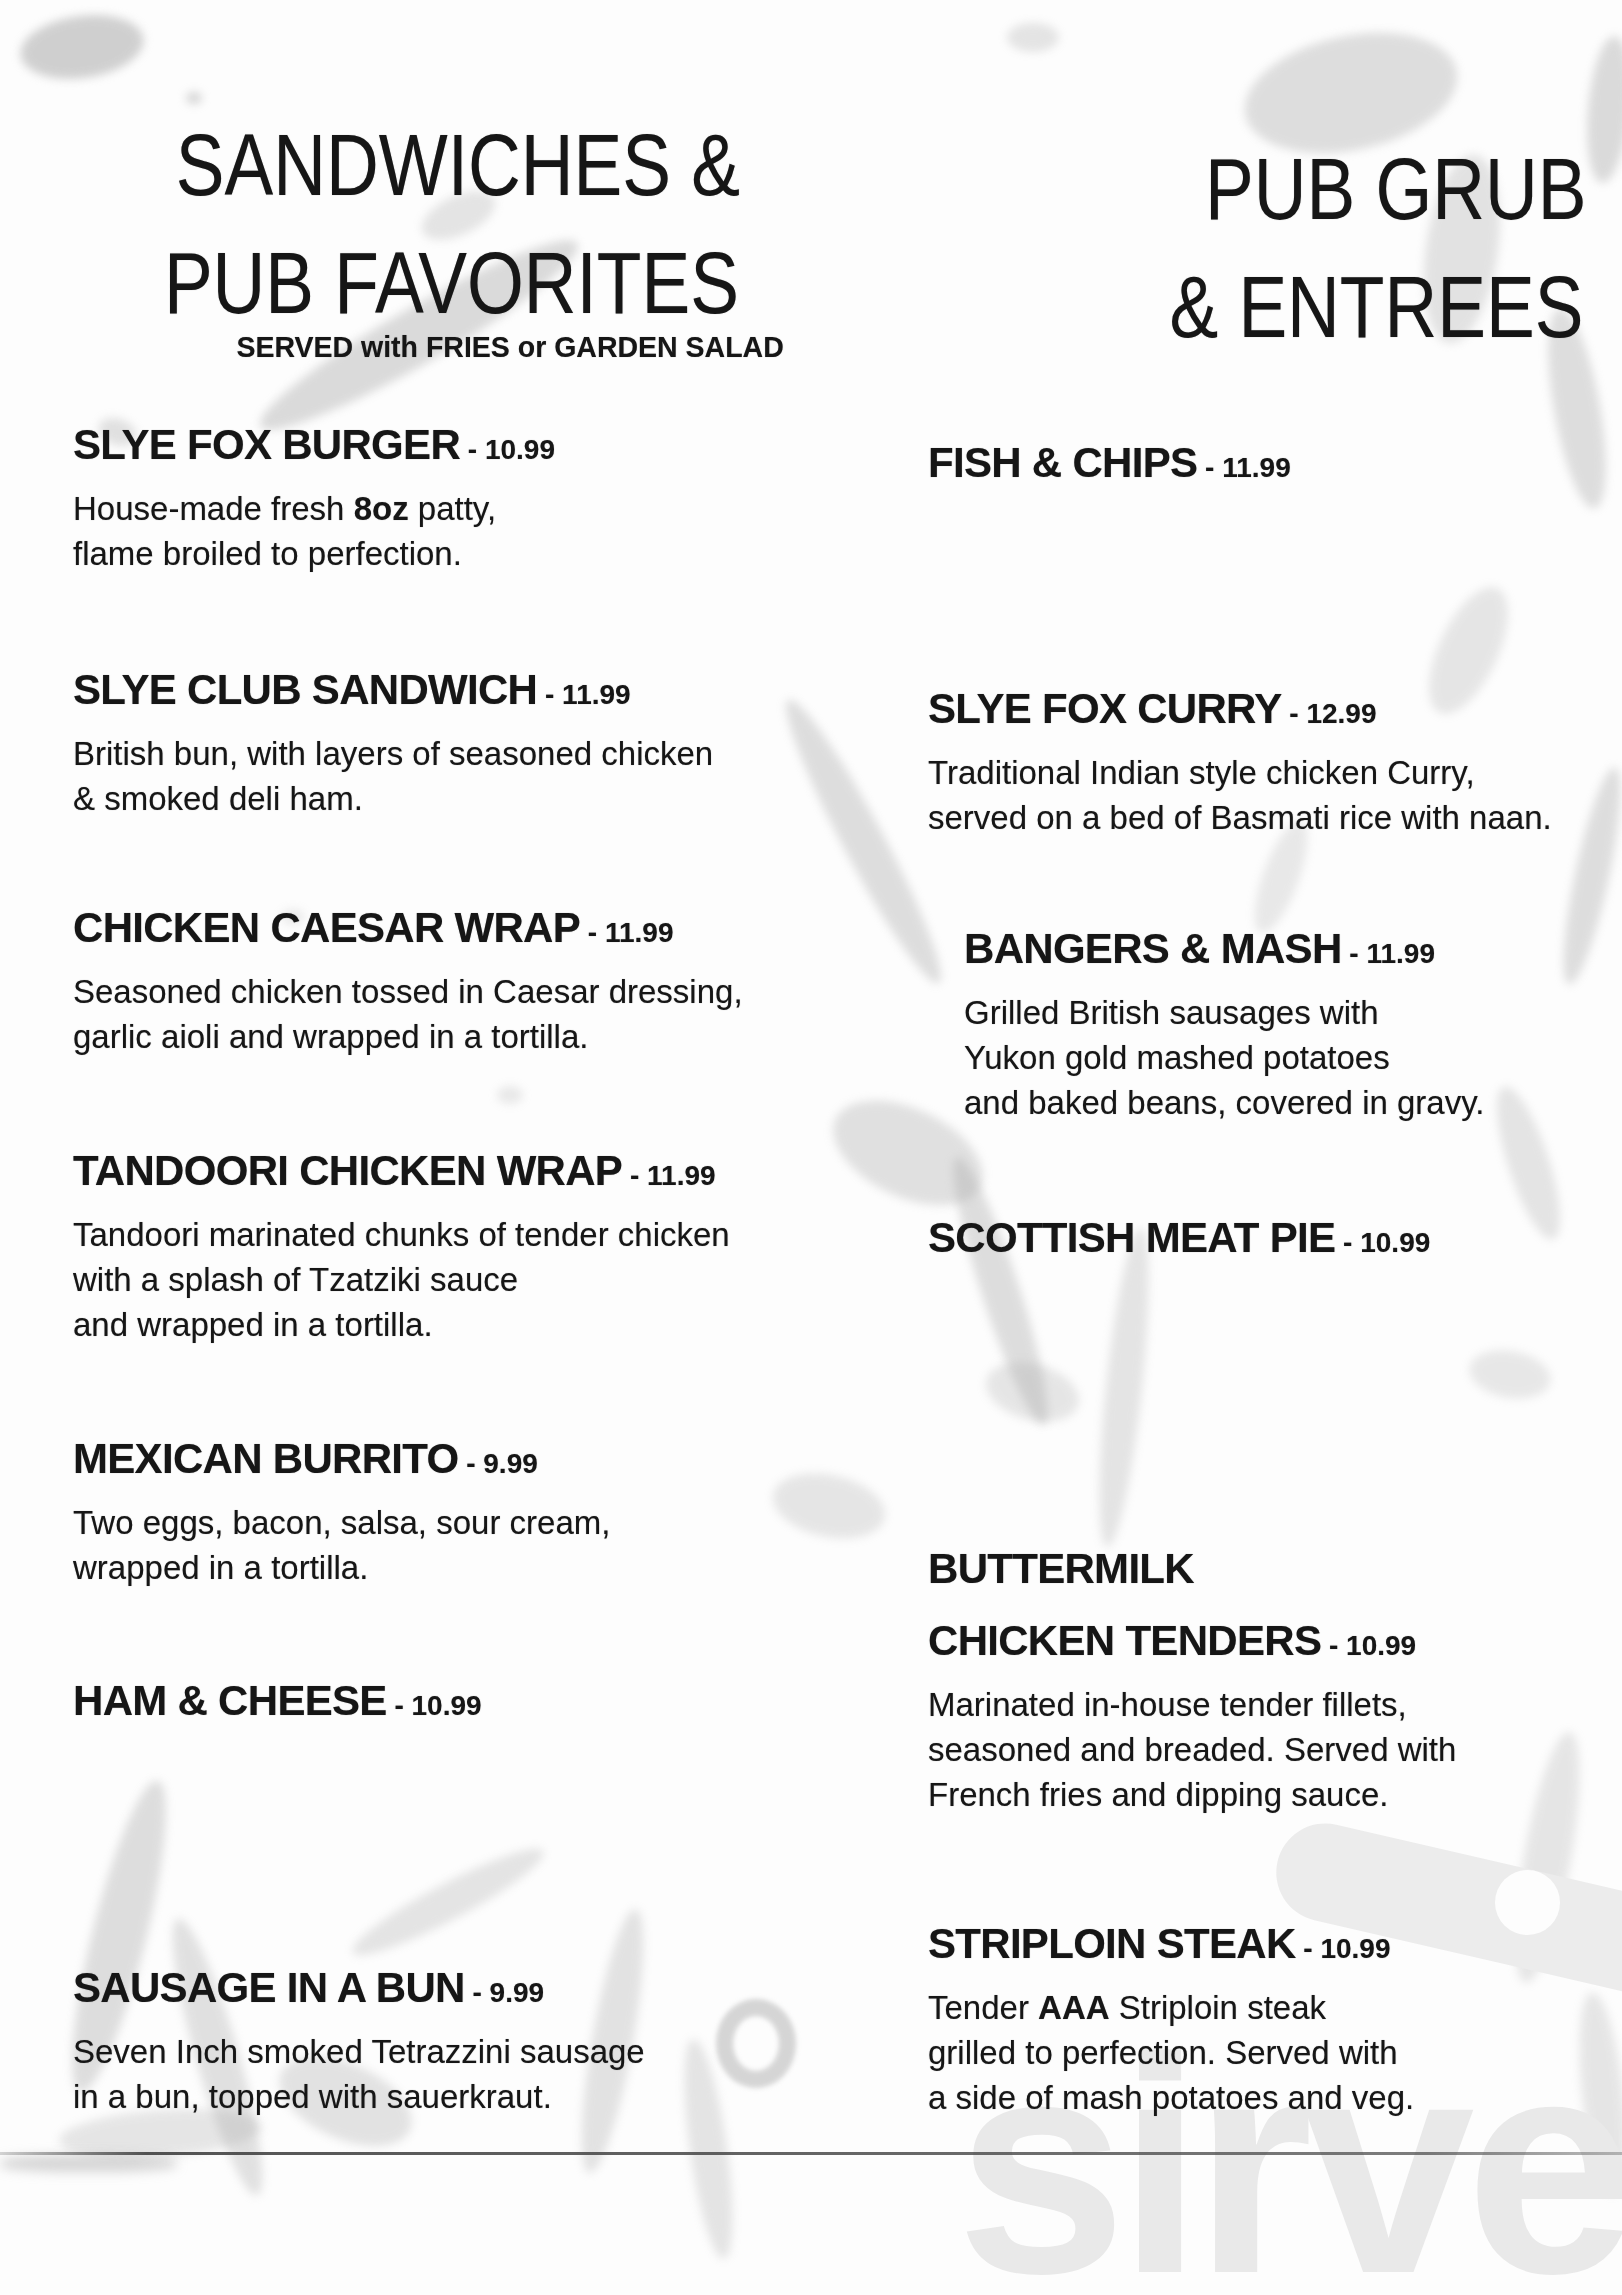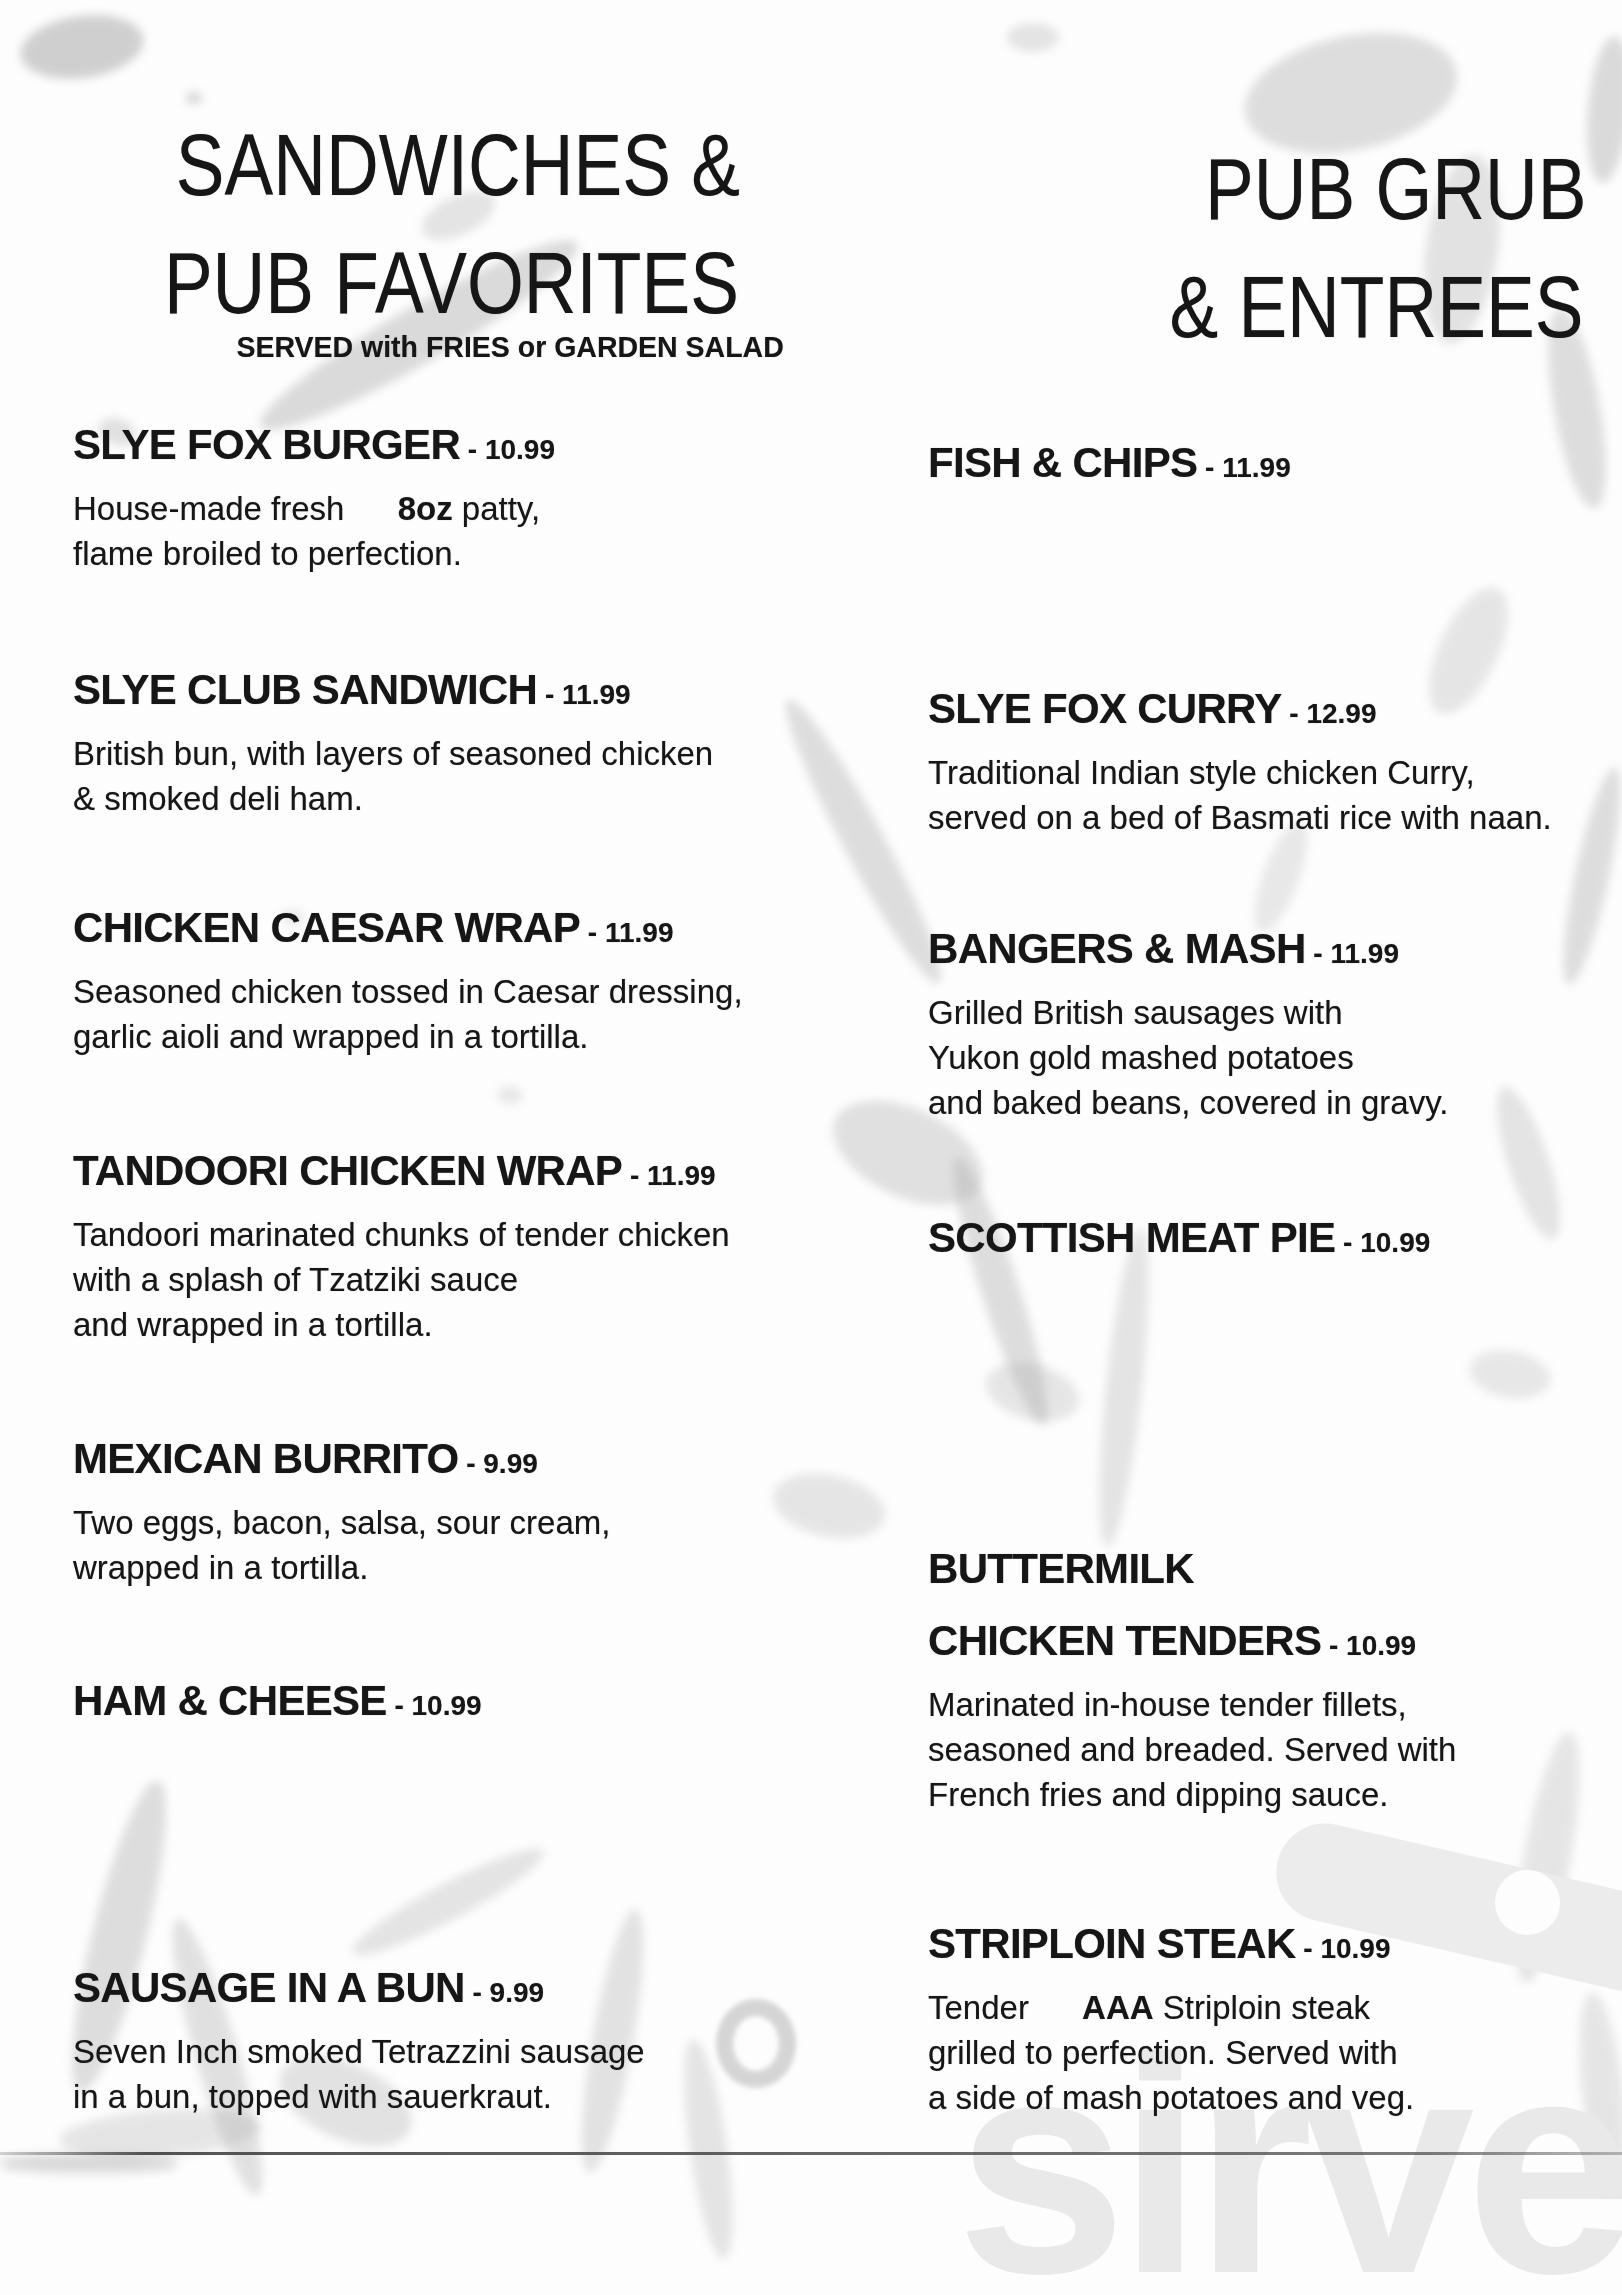--- a/index.html
+++ b/index.html
@@ -47,21 +47,21 @@
   
   .col-items { position:absolute; top:0; z-index:2; }
   .col-items.left  { left:73px;  width:772px; }
   .col-items.right { left:928px; width:693px; }
   .menu-item { position:absolute; left:0; white-space:nowrap; }
   .item-name-line { line-height:61px; }
   .item-name  { font-weight:bold; font-size:42px; letter-spacing:-0.7px; }
   .item-price { font-weight:bold; font-size:28px; }
   .item-desc { margin-top:0; }
   .desc-line { font-size:33px; line-height:45px; font-weight:normal; }
-  .desc-line b { font-weight:bold;margin-left:44px; }
+  .desc-line b { font-weight:bold; }
   .menu-text-soft { text-shadow:0 0 1px rgba(40,40,40,.45); }
 </style>
 </head>
 <body>
 
 <div class="page">
 
   <div id="marble">
       <div class="marble-blob" style="left: 19.6px; top: 16.4px; width: 124px; height: 62px; transform: rotate(-8deg); opacity: 0.55;"></div>
       <div class="marble-blob" style="left: 186px; top: 92px; width: 15.7px; height: 11.8px; transform: rotate(0deg); opacity: 0.5;"></div>
@@ -170,21 +170,21 @@
       <div class="menu-item" style="top: 432px;">
         <div class="item-name-line"><span class="item-name">FISH &amp; CHIPS</span><span class="item-price"> - 11.99</span></div>
       </div>
       <div class="menu-item" style="top: 678px;">
         <div class="item-name-line"><span class="item-name">SLYE FOX CURRY</span><span class="item-price"> - 12.99</span></div>
         <div class="item-desc">
           <div class="desc-line">Traditional Indian style chicken Curry,</div>
           <div class="desc-line">served on a bed of Basmati rice with naan.</div>
         </div>
       </div>
-      <div class="menu-item" style="top: 918px;">
+      <div class="menu-item" style="top: 918px; margin-left: 36px;">
         <div class="item-name-line"><span class="item-name">BANGERS &amp; MASH</span><span class="item-price"> - 11.99</span></div>
         <div class="item-desc">
           <div class="desc-line">Grilled British sausages with</div>
           <div class="desc-line">Yukon gold mashed potatoes</div>
           <div class="desc-line">and baked beans, covered in gravy.</div>
         </div>
       </div>
       <div class="menu-item" style="top: 1207px;">
         <div class="item-name-line"><span class="item-name">SCOTTISH MEAT PIE</span><span class="item-price"> - 10.99</span></div>
       </div>

